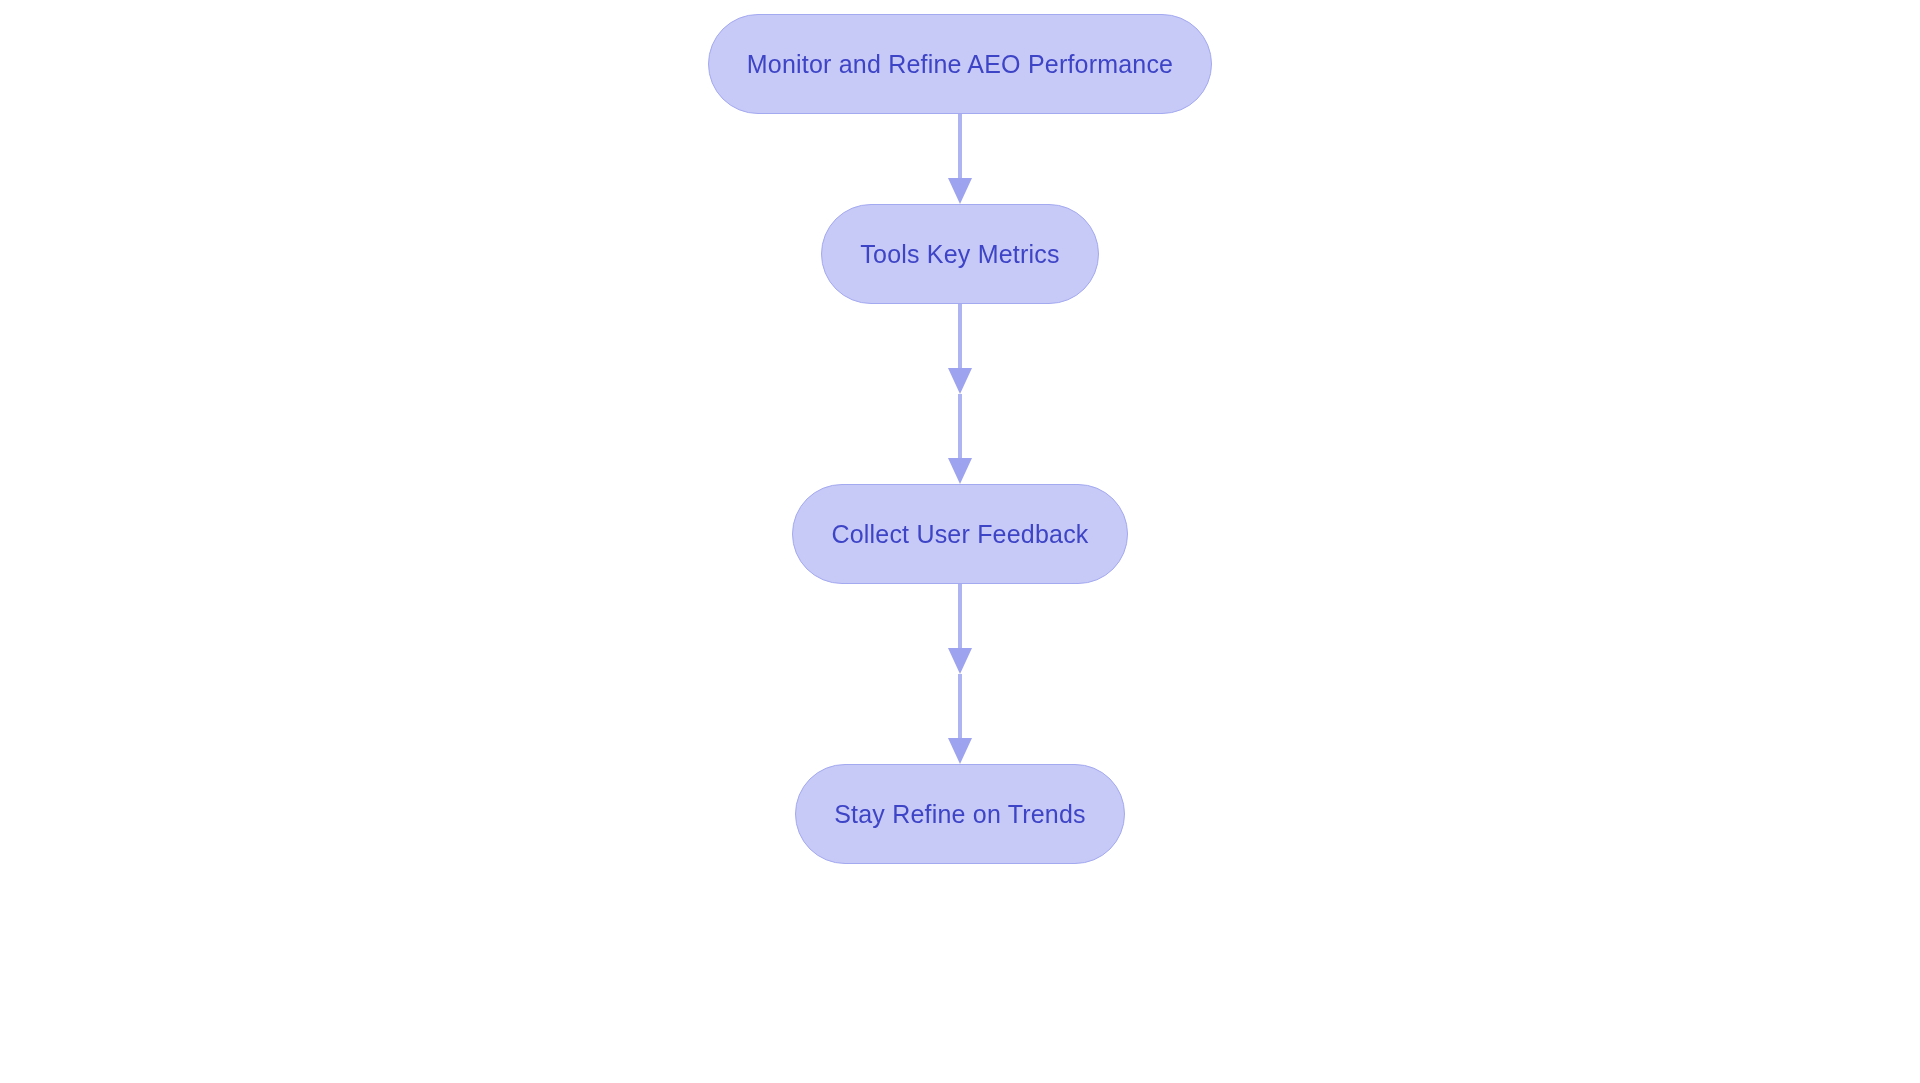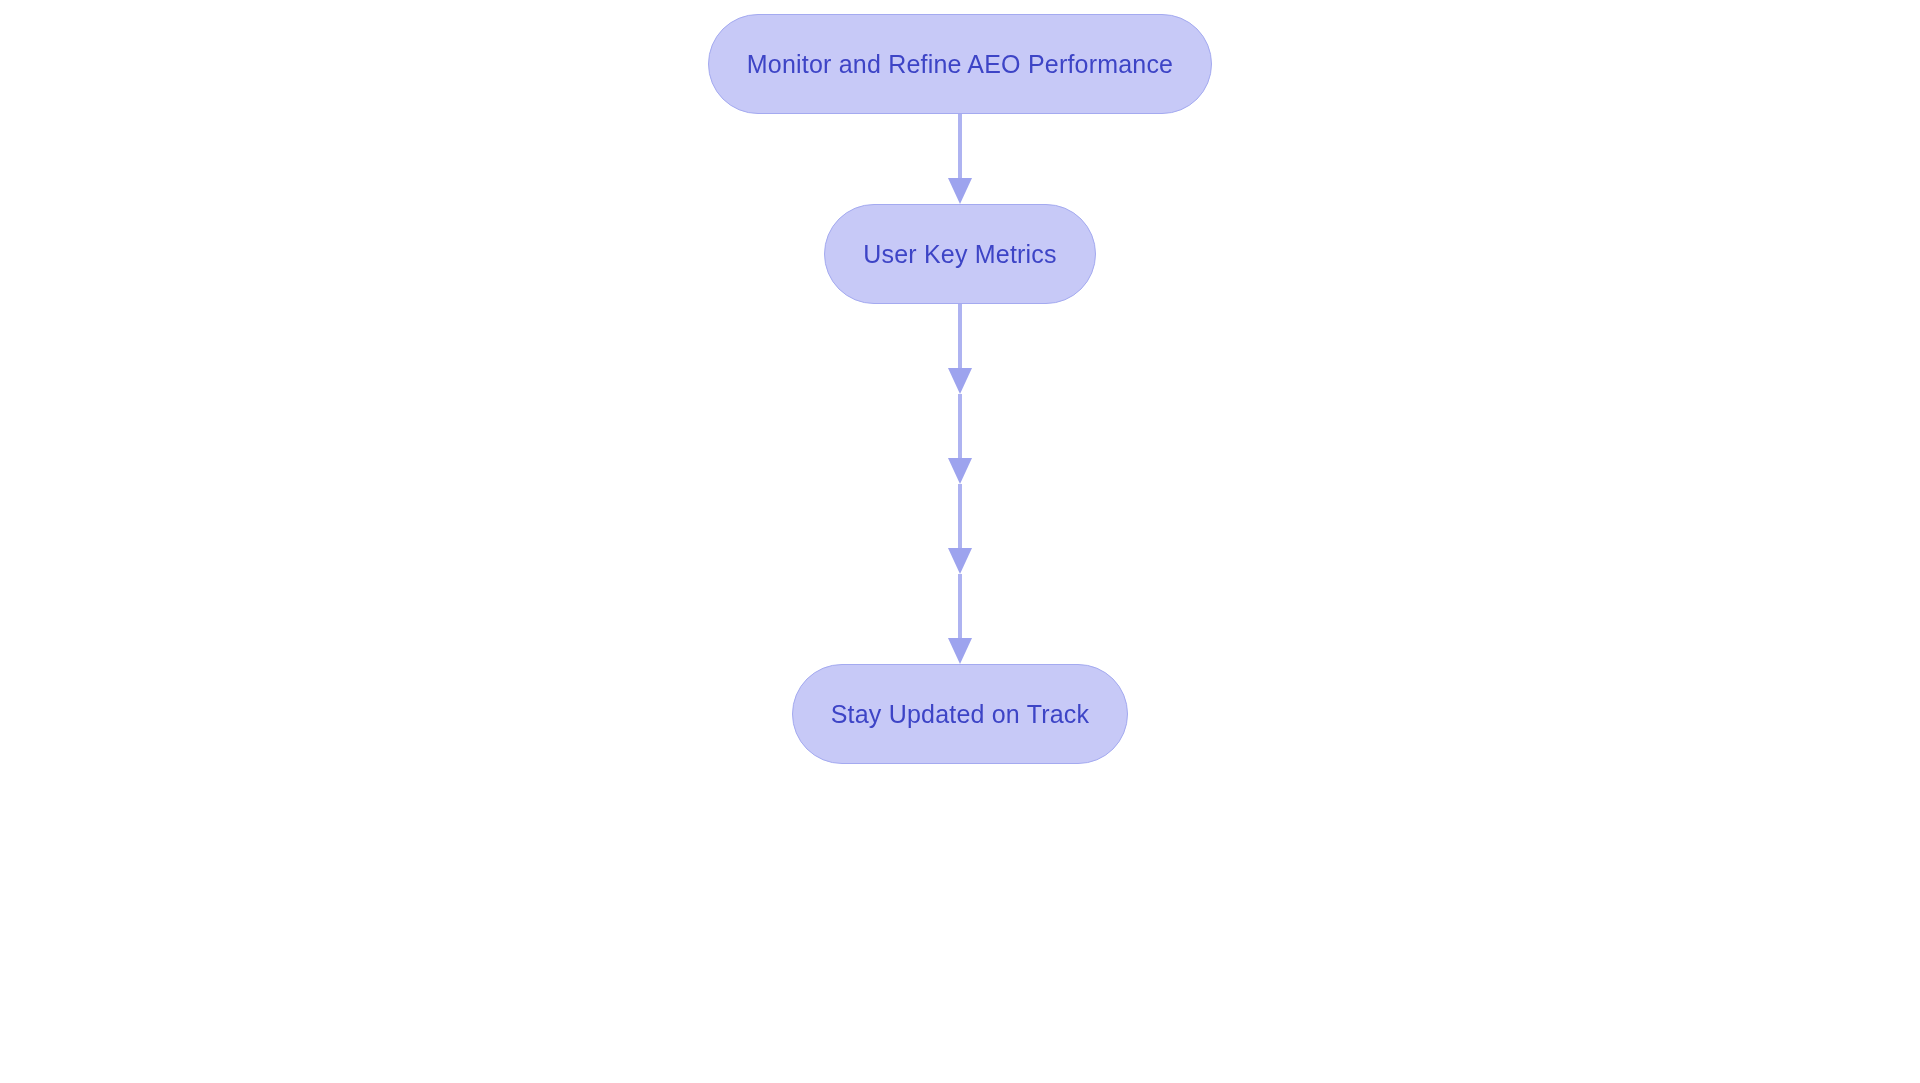--- a/index.html
+++ b/index.html
@@ -69,35 +69,38 @@
 <div class="canvas">
   <div class="flow" id="flow">
       <div class="node">
         <span class="node-label">Monitor and Refine AEO Performance</span>
       </div>
       <div class="connector">
         <div class="arrow-stem"></div>
         <div class="arrow-head"></div>
       </div>
       <div class="node">
-        <span class="node-label">User Key Metrics</span>
-      </div>
-      <div class="connector">
-        <div class="arrow-stem"></div>
-        <div class="arrow-head"></div>
-      </div>
-      <div class="connector">
-        <div class="arrow-stem"></div>
-        <div class="arrow-head"></div>
+        <span class="node-label">Tools Key Metrics</span>
       </div>
       <div class="connector">
         <div class="arrow-stem"></div>
         <div class="arrow-head"></div>
       </div>
       <div class="connector">
         <div class="arrow-stem"></div>
         <div class="arrow-head"></div>
       </div>
       <div class="node">
-        <span class="node-label">Stay Updated on Track</span>
+        <span class="node-label">Collect User Feedback</span>
+      </div>
+      <div class="connector">
+        <div class="arrow-stem"></div>
+        <div class="arrow-head"></div>
+      </div>
+      <div class="connector">
+        <div class="arrow-stem"></div>
+        <div class="arrow-head"></div>
+      </div>
+      <div class="node">
+        <span class="node-label">Stay Refine on Trends</span>
       </div>
     </div>
 </div>
 
 </body></html>

